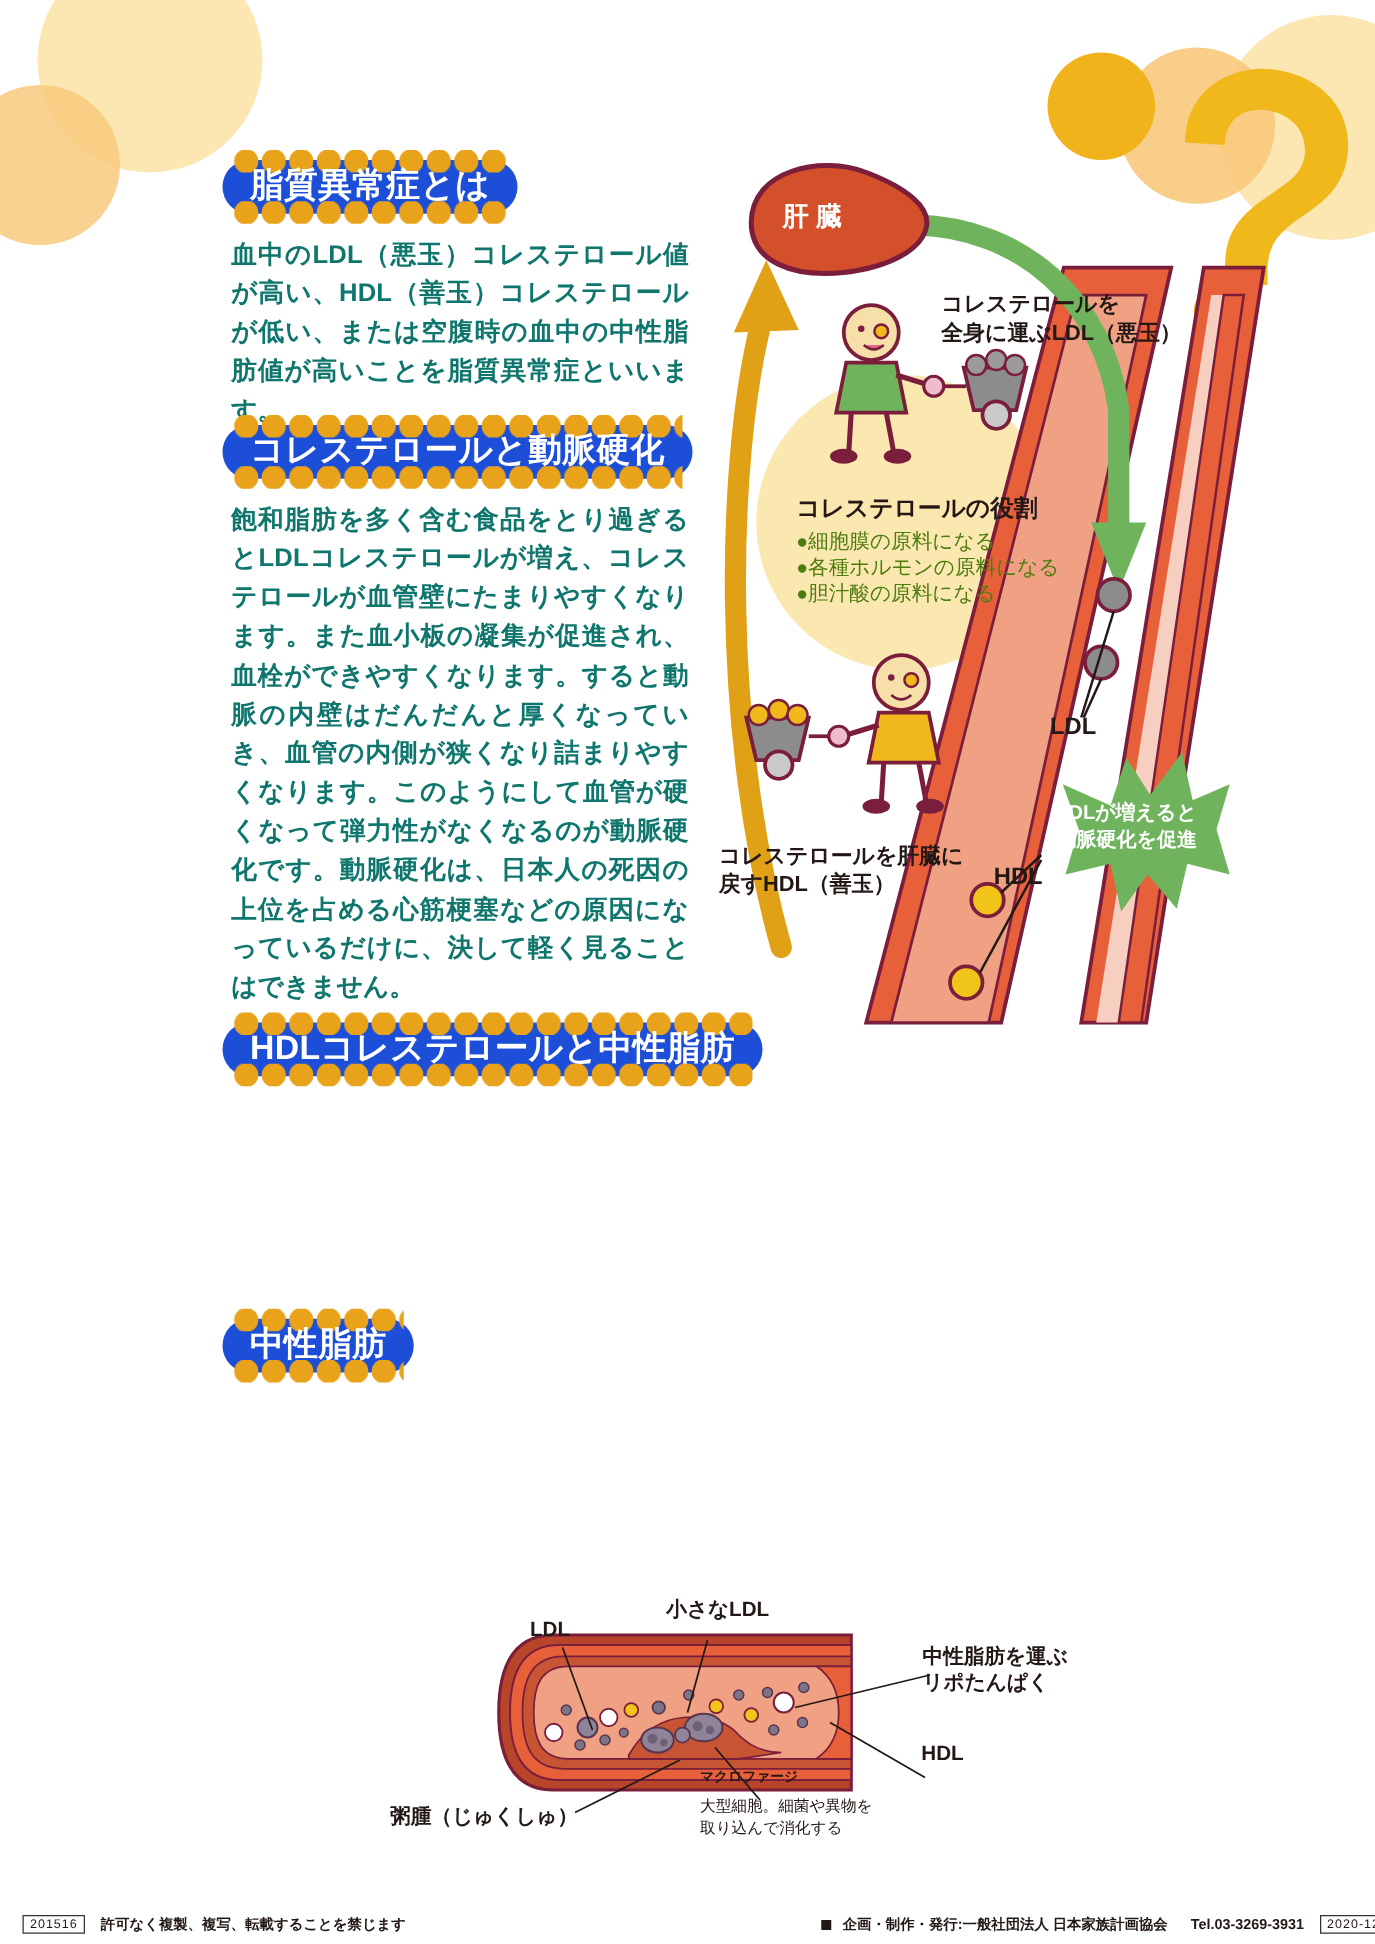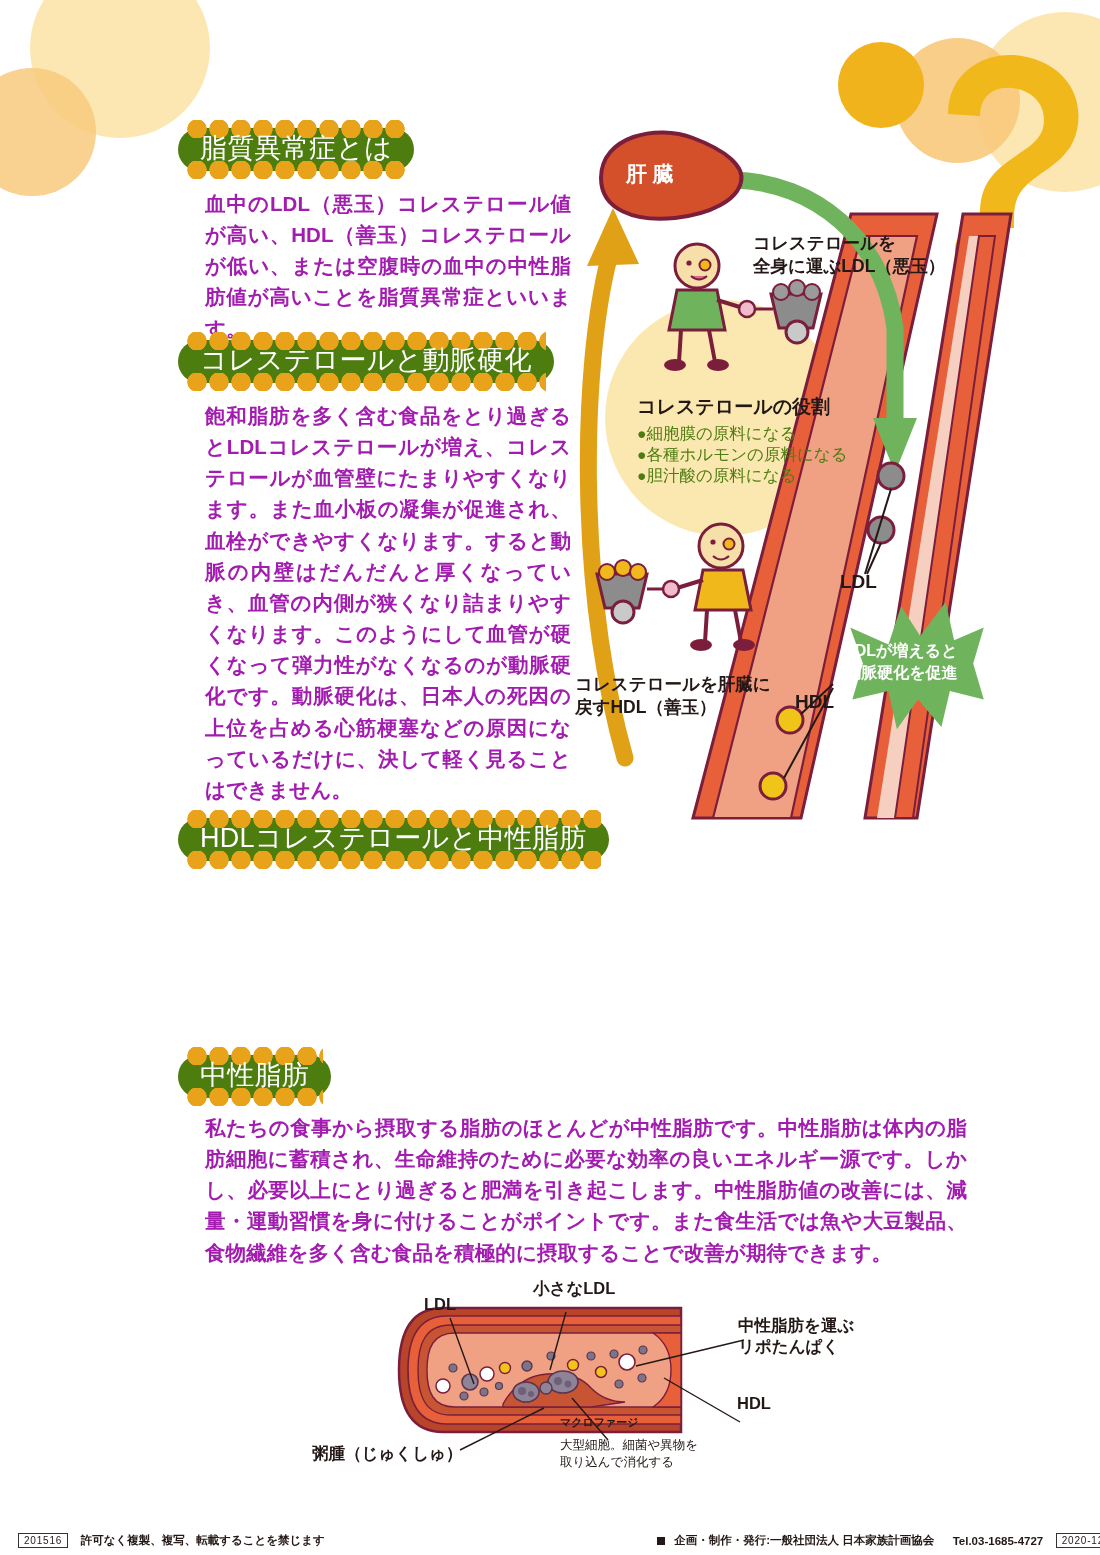--- a/index.html
+++ b/index.html
@@ -12,23 +12,23 @@
   }
   .page{position:relative;width:1100px;height:1555px;}
 
   
   .blob{position:absolute;border-radius:50%;pointer-events:none;}
 
   
   .pill{
     position:absolute;
     display:inline-block;
-    background:#4d7c0f;
+    background:#1d4ed8;
     color:#ffffff;
-    font-weight:normal;
+    font-weight:bold;
     letter-spacing:0.01em;
     padding:7px 22px 9px 22px;
     line-height:1.0;
     white-space:nowrap;
     border-radius:26px;
     z-index:5;
   }
   
   .pill::before,.pill::after{
     content:"";position:absolute;left:8px;right:8px;height:18px;
@@ -36,27 +36,26 @@
     background-size:22px 18px;background-repeat:repeat-x;z-index:-1;
   }
   .pill::before{top:-8px;}
   .pill::after{bottom:-8px;}
 
   .pill-txt{position:relative;z-index:2;}
 
   
   .para{
     position:absolute;
-    color:#a21caf;
+    color:#0f766e;
     font-weight:bold;
     line-height:1.52;
     letter-spacing:0.005em;
     text-align:justify;
     white-space:pre-line;
-    margin-left:20px;
   }
 
   
   .lbl{position:absolute;font-weight:bold;color:#231815;white-space:pre-line;line-height:1.3;}
   .lbl-sm{position:absolute;font-weight:bold;color:#231815;white-space:pre-line;line-height:1.35;}
   .lbl-plain{position:absolute;color:#231815;white-space:pre-line;line-height:1.35;}
 
   
   #roles{position:absolute;z-index:6;}
   #roles .rtitle{font-weight:bold;color:#231815;margin-bottom:3px;}
@@ -220,21 +219,20 @@
     </div>
   </div>
 
   <div class="pill" style="left:178px;top:818px;font-size:27px;">
     <span class="pill-txt">HDLコレステロールと中性脂肪</span>
   </div>
 
   <div class="pill" style="left:178px;top:1055px;font-size:27px;">
     <span class="pill-txt">中性脂肪</span>
   </div>
-  <div class="para" style="left:185px;top:1112px;width:762px;font-size:20.5px;">私たちの食事から摂取する脂肪のほとんどが中性脂肪です。中性脂肪は体内の脂肪細胞に蓄積され、生命維持のために必要な効率の良いエネルギー源です。しかし、必要以上にとり過ぎると肥満を引き起こします。中性脂肪値の改善には、減量・運動習慣を身に付けることがポイントです。また食生活では魚や大豆製品、食物繊維を多く含む食品を積極的に摂取することで改善が期待できます。</div>
 
   <svg class="fig" style="left:395px;top:1300px;" width="290" height="140" viewBox="0 0 290 140">
 
     <path d="M48 8 L286 8 L286 132 L48 132 C14 132 4 104 4 70 C4 36 14 8 48 8 Z" fill="#B8452A" stroke="#7B1E3C" stroke-width="2.5"></path>
     <path d="M52 16 L286 16 L286 124 L52 124 C22 124 13 100 13 70 C13 40 22 16 52 16 Z" fill="#E8603A" stroke="#7B1E3C" stroke-width="1.6"></path>
     <path d="M56 25 L286 25 L286 115 L56 115 C30 115 23 96 23 70 C23 44 30 25 56 25 Z" fill="#C75534" stroke="#7B1E3C" stroke-width="1.4"></path>
     <path d="M60 33 L286 33 L286 107 L60 107 C38 107 32 92 32 70 C32 48 38 33 60 33 Z" fill="#F0A183" stroke="#7B1E3C" stroke-width="1.4"></path>
 
     <path d="M258 33 q18 12 18 37 q0 25 -18 37 L286 107 L286 33 Z" fill="#E8603A" stroke="#7B1E3C" stroke-width="1.4"></path>
 
@@ -296,18 +294,18 @@
 取り込んで消化する</div>
 
   <div class="footer">
     <div style="position:absolute;left:18px;top:16px;white-space:nowrap;">
       <span class="fbox">201516</span>
       <span class="ftxt" style="margin-left:8px;">許可なく複製、複写、転載することを禁じます</span>
     </div>
     <div style="position:absolute;right:18px;top:16px;white-space:nowrap;">
       <span class="sq"></span>
       <span class="ftxt">企画・制作・発行:一般社団法人 日本家族計画協会</span>
-      <span class="ftxt" style="margin-left:14px;">Tel.03-1685-4727</span>
+      <span class="ftxt" style="margin-left:14px;">Tel.03-3269-3931</span>
       <span class="fbox" style="margin-left:8px;">2020-12</span>
     </div>
   </div>
 
 </div>
 
 </body></html>

